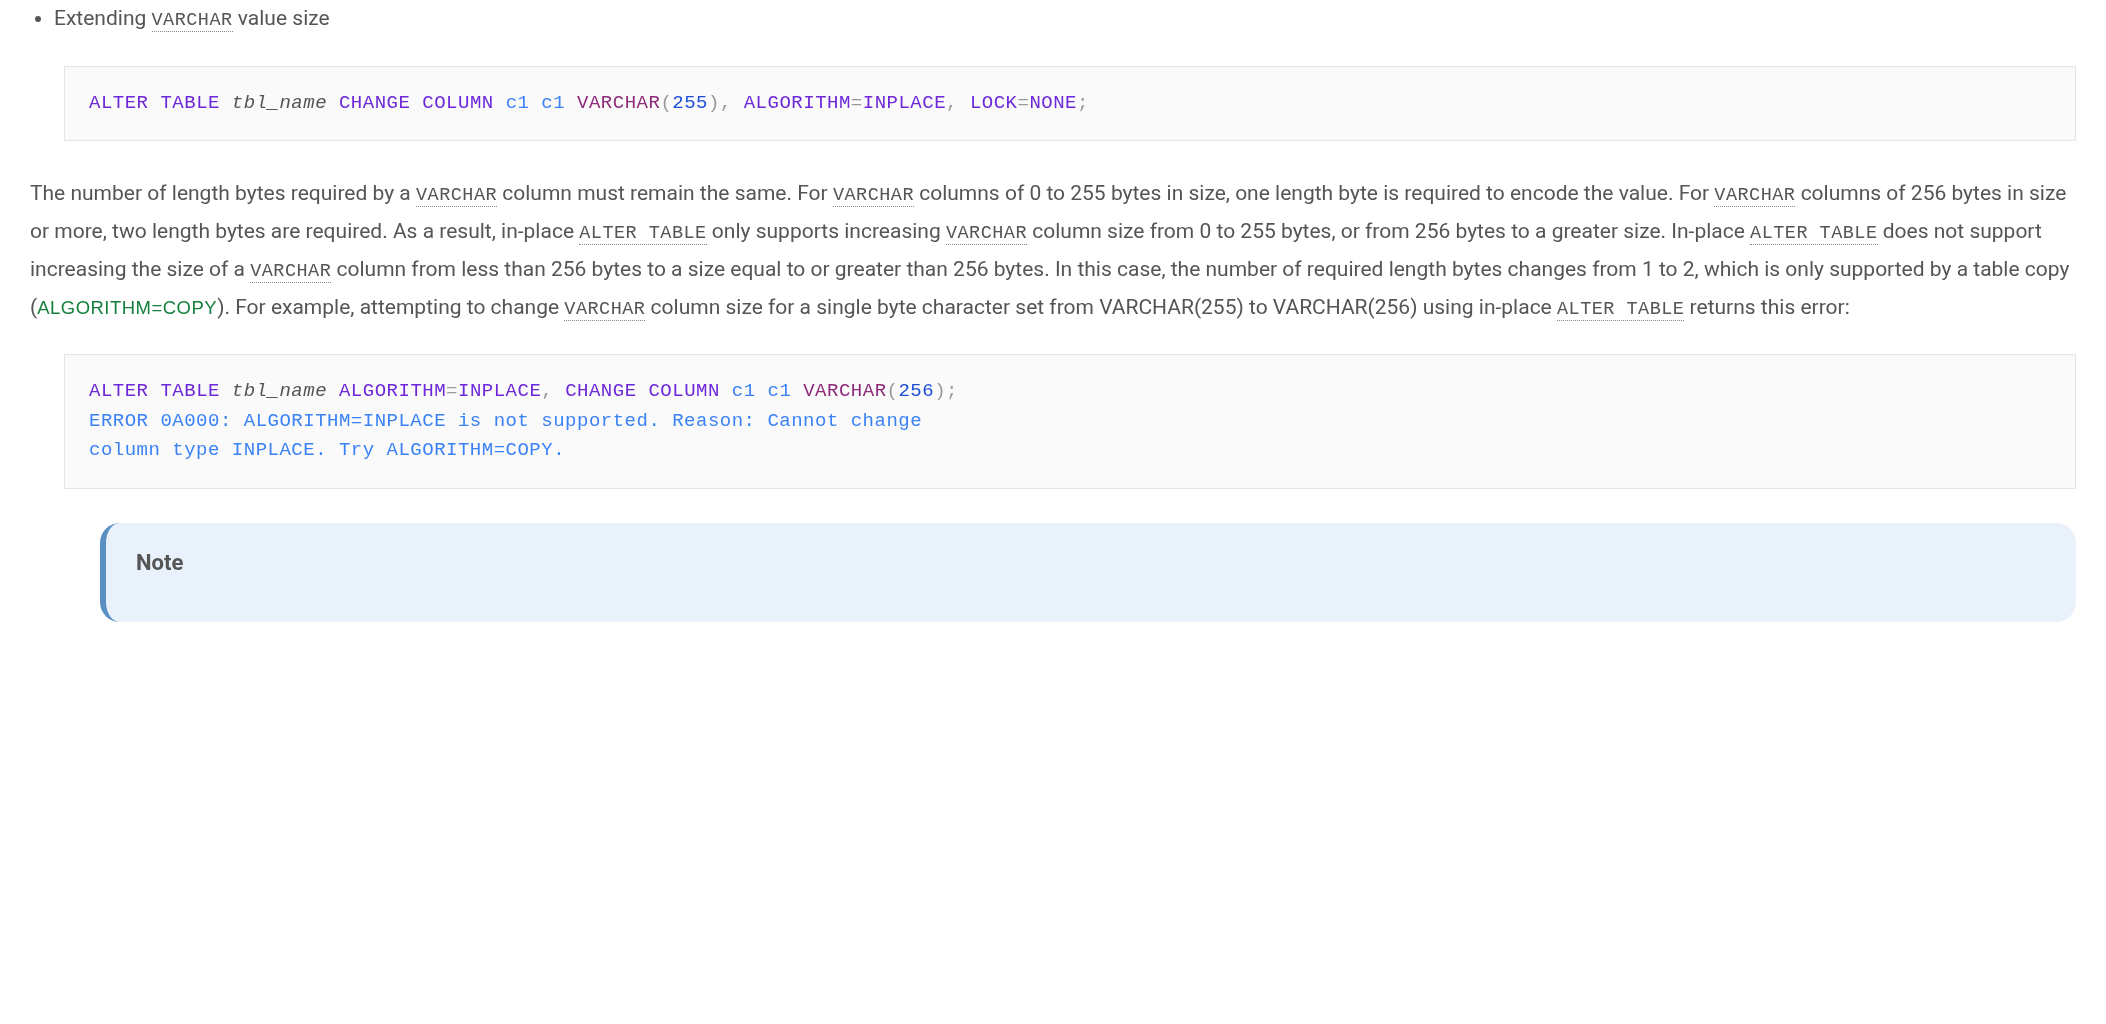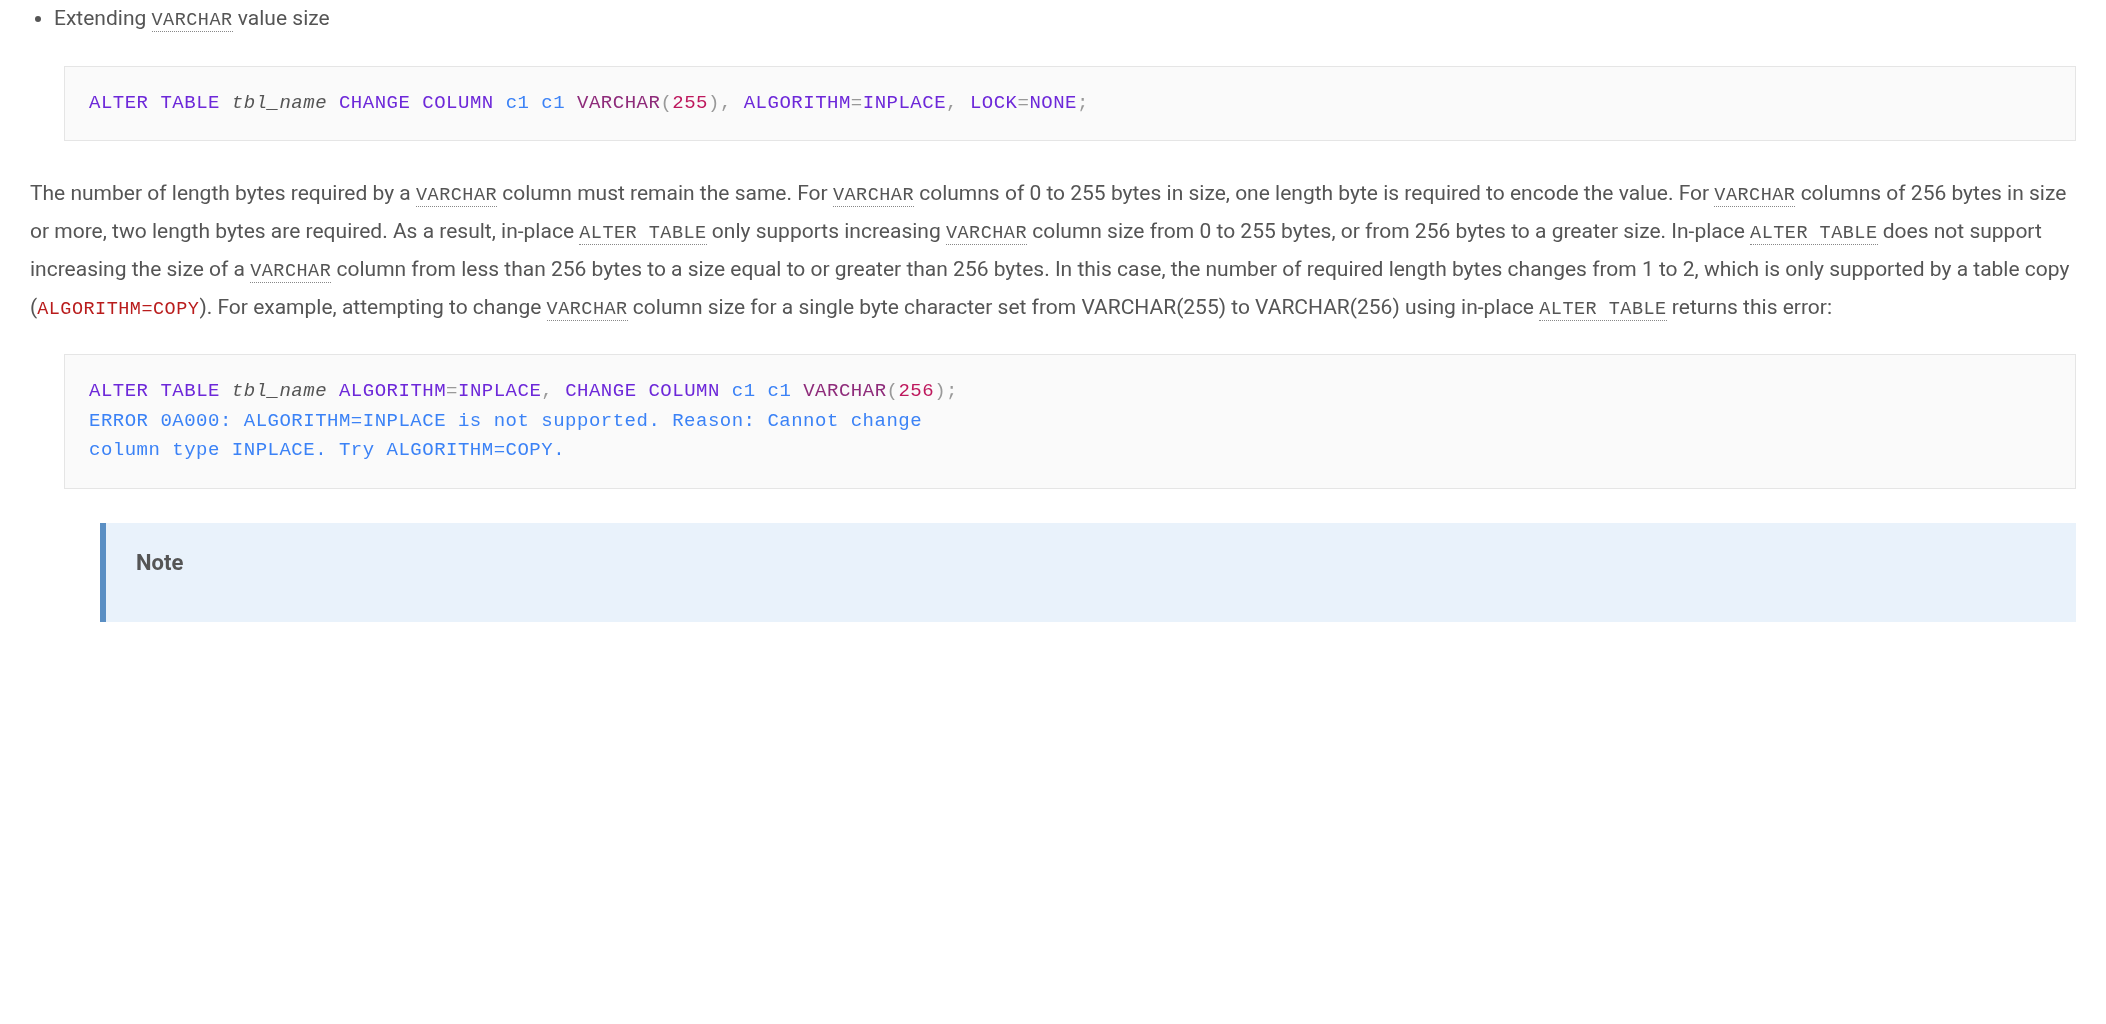--- a/index.html
+++ b/index.html
@@ -23,51 +23,52 @@
     margin-bottom: 28px;
   }
   .code-literal {
     font-family: "SFMono-Regular", Consolas, "Liberation Mono", Menlo, monospace;
     font-size: 0.88em;
     border-bottom: 1px dotted #888;
     color: #555;
     letter-spacing: 0.5px;
   }
   .code-inline {
-    font-family: Liberation Mono, monospace;
+    font-family: Liberation Sans, sans-serif;
     font-size: 0.88em;
-    color: #b91c1c;
+    color: #15803d;
     letter-spacing: 0.5px;
   }
   .codeblock {
     background: #fafafa;
     border: 1px solid #e5e5e5;
     padding: 22px 24px;
     margin: 0 0 34px 34px;
     font-family: "SFMono-Regular", Consolas, "Liberation Mono", Menlo, monospace;
     font-size: 19px;
     line-height: 1.55;
     color: #555;
     white-space: pre-wrap;
     letter-spacing: 0.5px;
   }
   .codeblock .kw { color: #6d28d9; }
   .codeblock .ident-it { font-style: italic; color: #555; text-align: center; }
   .codeblock .ident { color: #3b82f6; }
   .codeblock .type { color: #8e2b7a; }
   .codeblock .punct { color: #999; }
-  .codeblock .num { color: #be185d; }
+  .codeblock .num { color: #1d4ed8; }
   .para {
     margin: 0 0 28px 0;
   }
   .note-box {
     background: #e9f2fb;
     border-left: 6px solid #5a8fc4;
     margin: 0 0 0 70px;
     padding: 20px 30px 26px 30px;
+    border-radius: 20px;
   }
   .note-title {
     font-weight: 700;
     color: #555;
     font-size: 22px;
     margin-bottom: 14px;
   }
   .note-body {
     color: #555;
     font-size: 21px;

